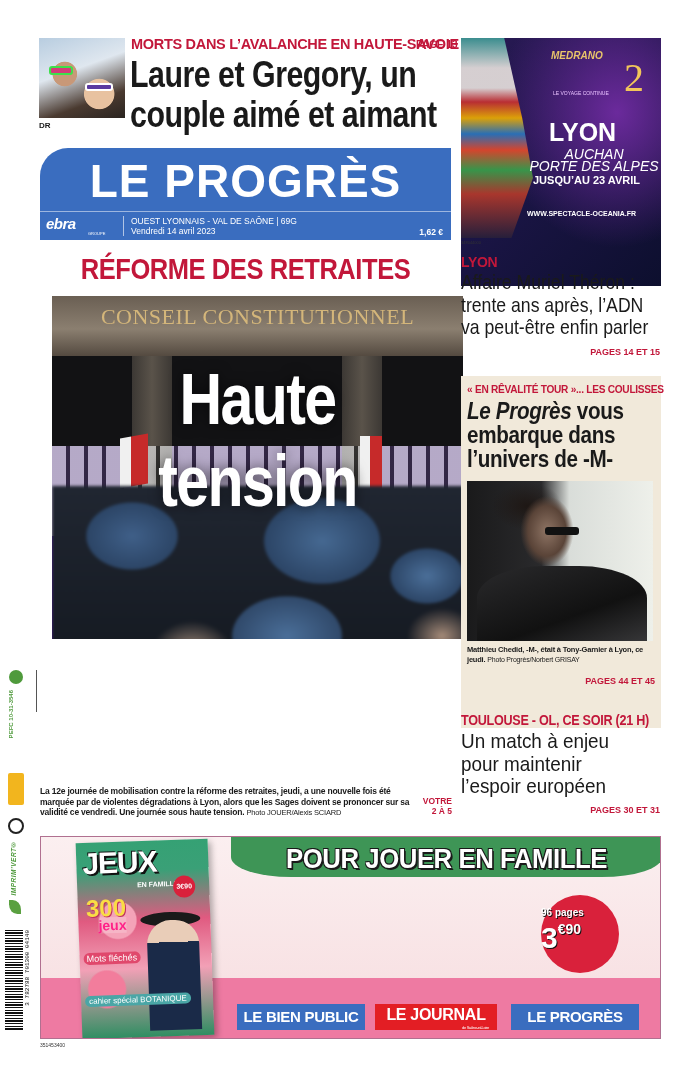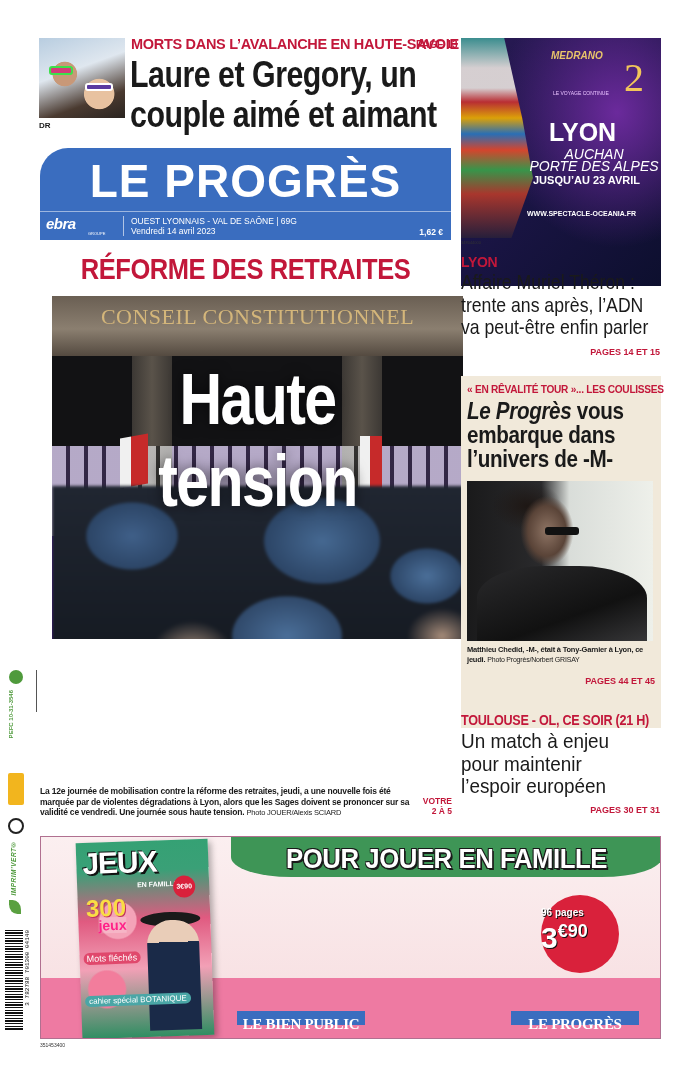--- a/index.html
+++ b/index.html
@@ -120,22 +120,22 @@
   #ad-b-jeux2 { left: 20px; top: 75px; font-size: 14px; font-weight: 700; color: #f28; background: #fff3; }
   #ad-b-mots { left: 4px; top: 110px; font-size: 9px; color: #fff; background: #e0486c; padding: 1px 3px; border-radius: 6px; }
   #ad-b-cahier { left: 4px; top: 153px; font-size: 8px; color: #fff; background: #4aa6a6; padding: 1px 4px; border-radius: 6px; line-height: 9px; }
   #ad-b-price-cover { left: 96px; top: 36px; width: 22px; height: 22px; border-radius: 50%; background: #d9213b; color:#fff; font-size: 7px; text-align:center; line-height:22px; font-weight:700; }
   #ad-b-person { left: 68px; top: 80px; width: 52px; height: 110px; background: linear-gradient(180deg, #e9cdb8 0 20%, #1a2a48 20% 100%); border-radius: 24px 24px 0 0; }
   #ad-b-hat { left: 62px; top: 72px; width: 60px; height: 14px; border-radius: 50%; background: #1a1a1a; }
   #ad-b-text { left: 190px; top: 74px; width: 300px; text-align: center; font-size: 17px; line-height: 21px; font-weight: 700; color: #d21f3c; }
   #ad-b-badge { left: 500px; top: 58px; width: 78px; height: 78px; border-radius: 50%; background: #d9213b; color: #fff; text-align: left; }
   #ad-b-badge-pages { position:absolute; left:0; top:12px; width:78px; font-size: 10px; font-weight: 700; text-shadow: 1px 1px 0 #111; }
   #ad-b-badge-price { position:absolute; left:0; top:26px; width:78px; font-size: 30px; font-weight: 700; text-shadow: 1px 1px 0 #111; }
-  #ad-b-badge-price small { font-size: 18px; vertical-align: top; }
-  .pub-logo { top: 174px; height: 14px; color: #fff; font-weight: 700; font-size: 15px; text-align: center; line-height: 26px; letter-spacing: -0.3px; font-family: Liberation Serif, serif; }
+  #ad-b-badge-price small { font-size: 14px; vertical-align: top; }
+  .pub-logo { top: 167px; height: 26px; color: #fff; font-weight: 700; font-size: 15px; text-align: center; line-height: 26px; letter-spacing: -0.3px; }
   #pub-1 { left: 196px; width: 128px; background: #3a6dbf; }
   #pub-2 { left: 334px; width: 122px; background: #e31e24; font-size: 16px; line-height: 22px; }
   #pub-2 small { display:block; font-size: 4px; line-height: 4px; text-align: right; padding-right: 8px; font-weight: 400; }
   #pub-3 { left: 470px; width: 128px; background: #3a6dbf; }
   #ad-b-code { left: 40px; top: 1042px; font-size: 5px; color: #333; }
 </style>
 </head>
 <body>
 
 <div id="top-photo" class="abs">
@@ -257,15 +257,19 @@
     <div id="ad-b-hat" class="abs"></div>
     <div id="ad-b-person" class="abs"></div>
     <div id="ad-b-mots" class="abs">Mots fléchés</div>
     <div id="ad-b-cahier" class="abs">cahier spécial BOTANIQUE</div>
   </div>
   <div id="ad-b-badge" class="abs">
     <div id="ad-b-badge-pages">96 pages</div>
     <div id="ad-b-badge-price"><span>3</span><small>€90</small></div>
   </div>
   <div id="pub-1" class="abs pub-logo">LE BIEN PUBLIC</div>
+  <div id="pub-2" class="abs pub-logo">
+    <span>LE JOURNAL</span>
+    <small>de Saône-et-Loire</small>
+  </div>
   <div id="pub-3" class="abs pub-logo">LE PROGRÈS</div>
 </div>
 <div id="ad-b-code" class="abs">351453400</div>
 
 </body></html>

